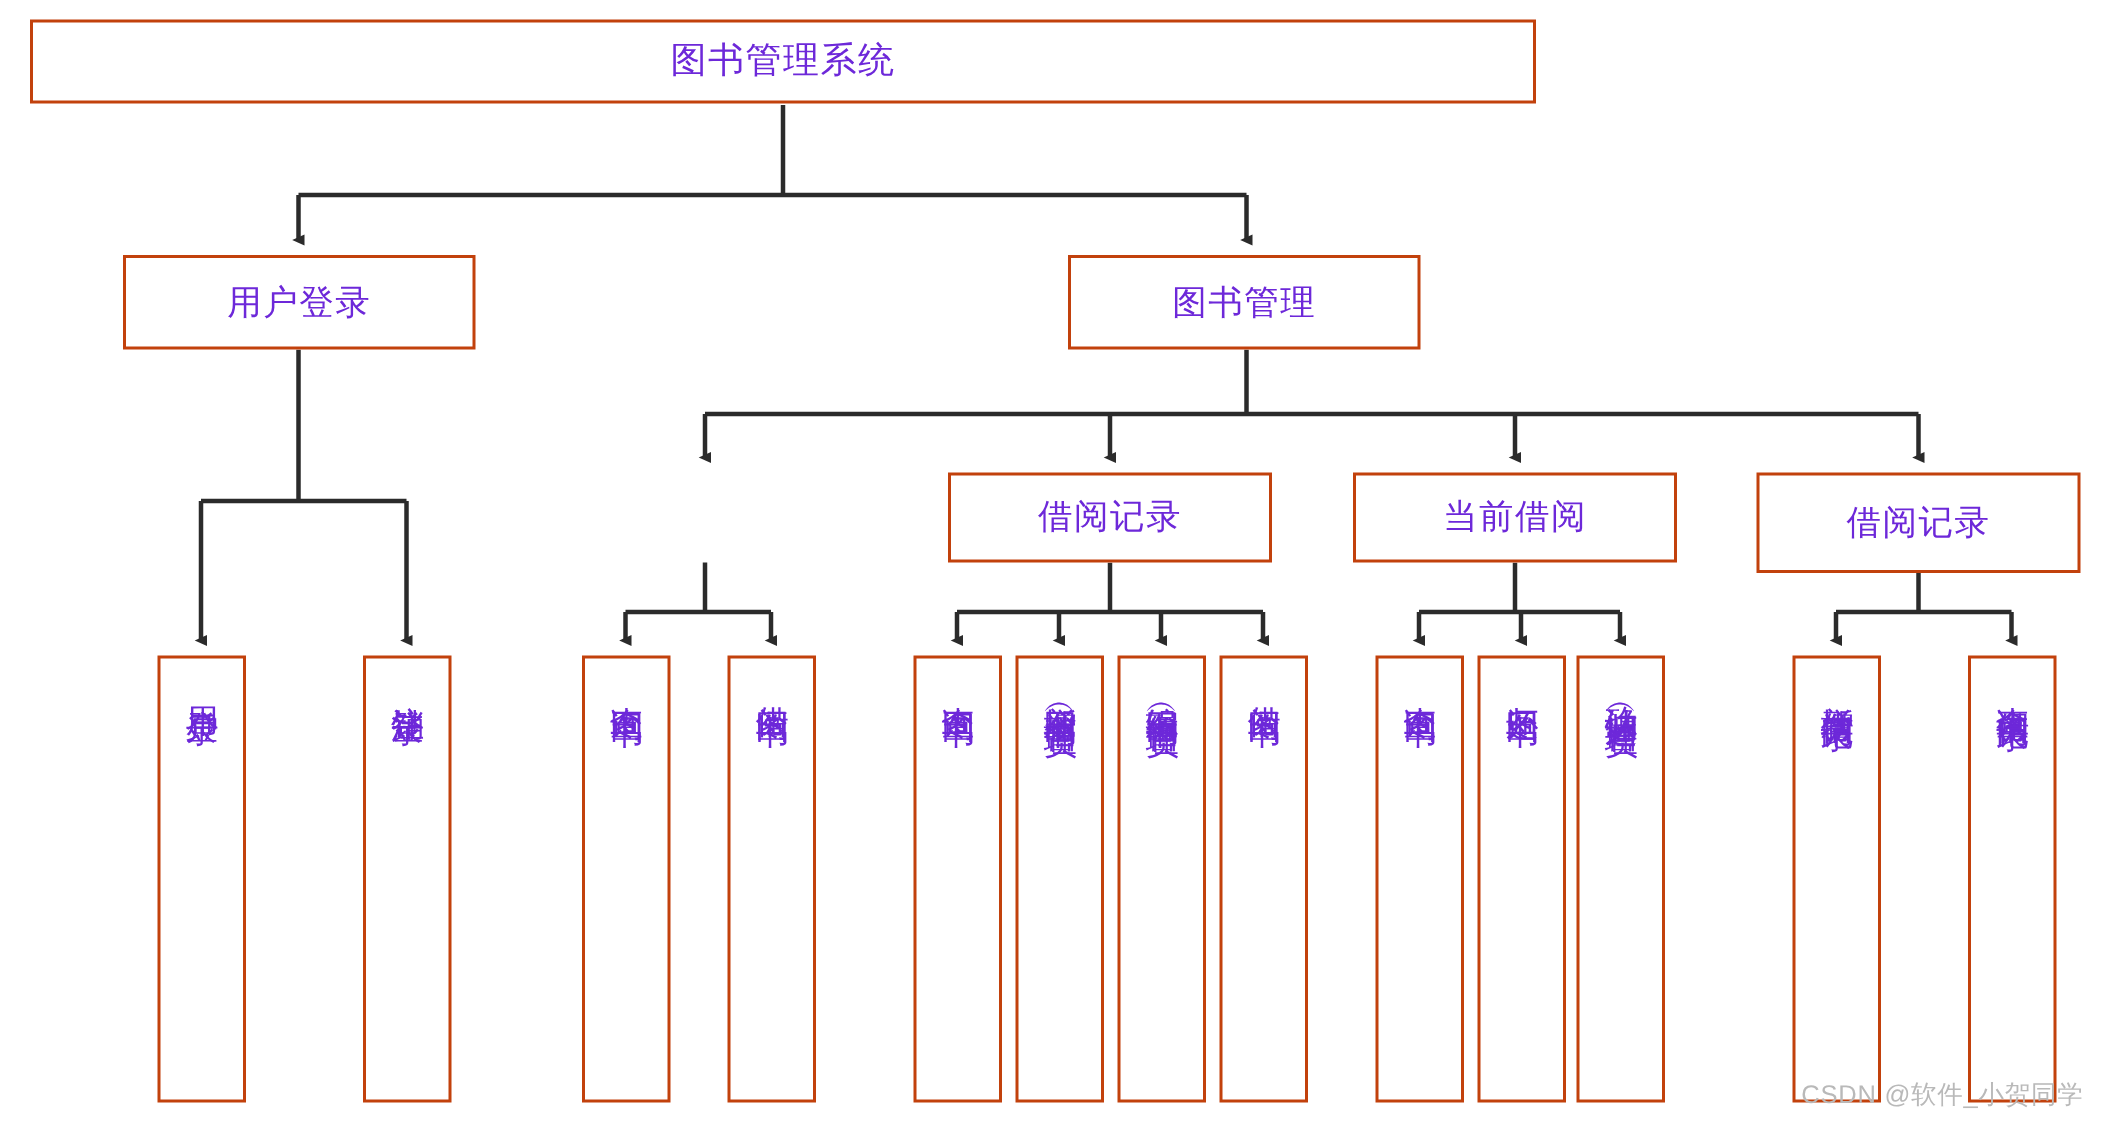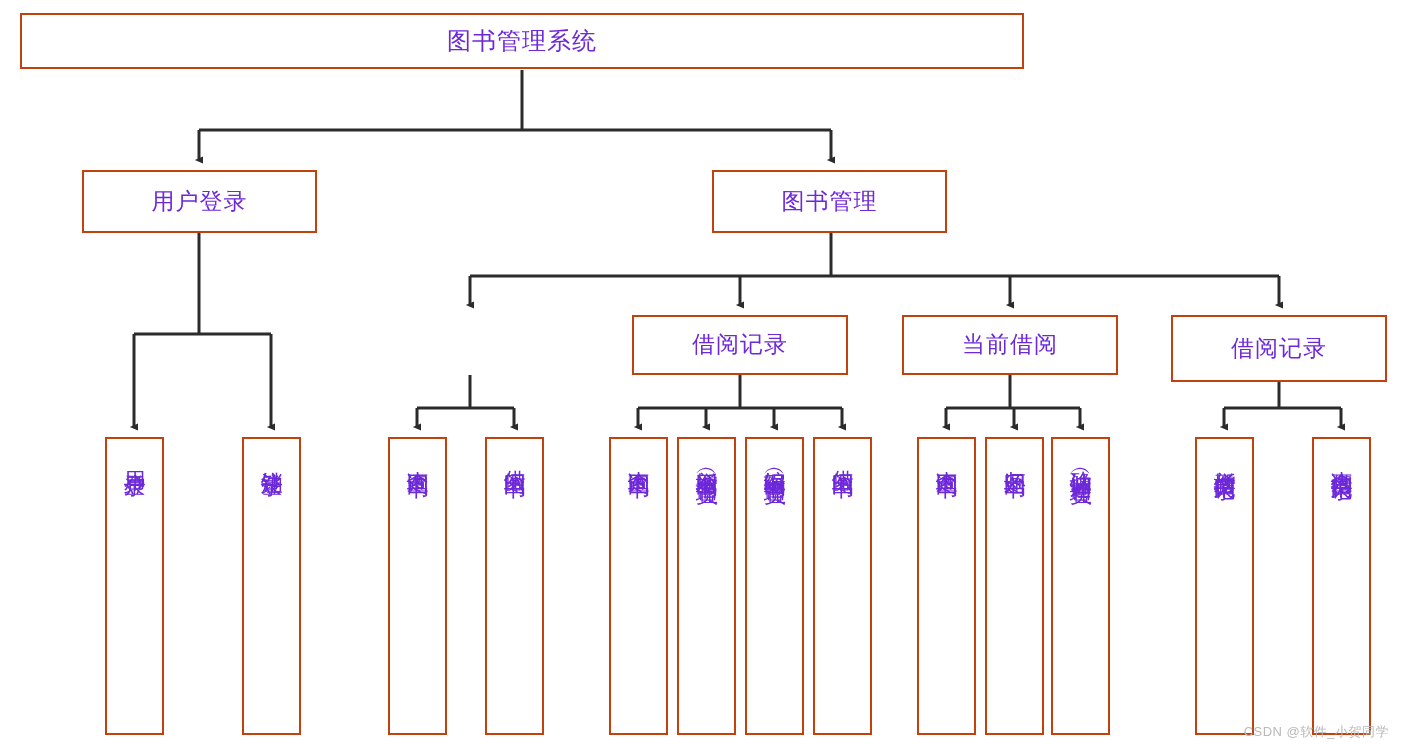--- a/index.html
+++ b/index.html
@@ -58,21 +58,21 @@
     writing-mode: vertical-rl;
     text-orientation: upright;
     font-size: 22px;
     line-height: 1.12;
     letter-spacing: 2px;
   }
   .watermark {
     position: absolute;
     right: 16px;
     bottom: 6px;
-    font-size: 13px;
+    font-size: 17px;
     color: #b9b9b9;
     letter-spacing: 0.5px;
     user-select: none;
   }
 </style>
 </head>
 <body>
 
 <div id="canvas">
 

